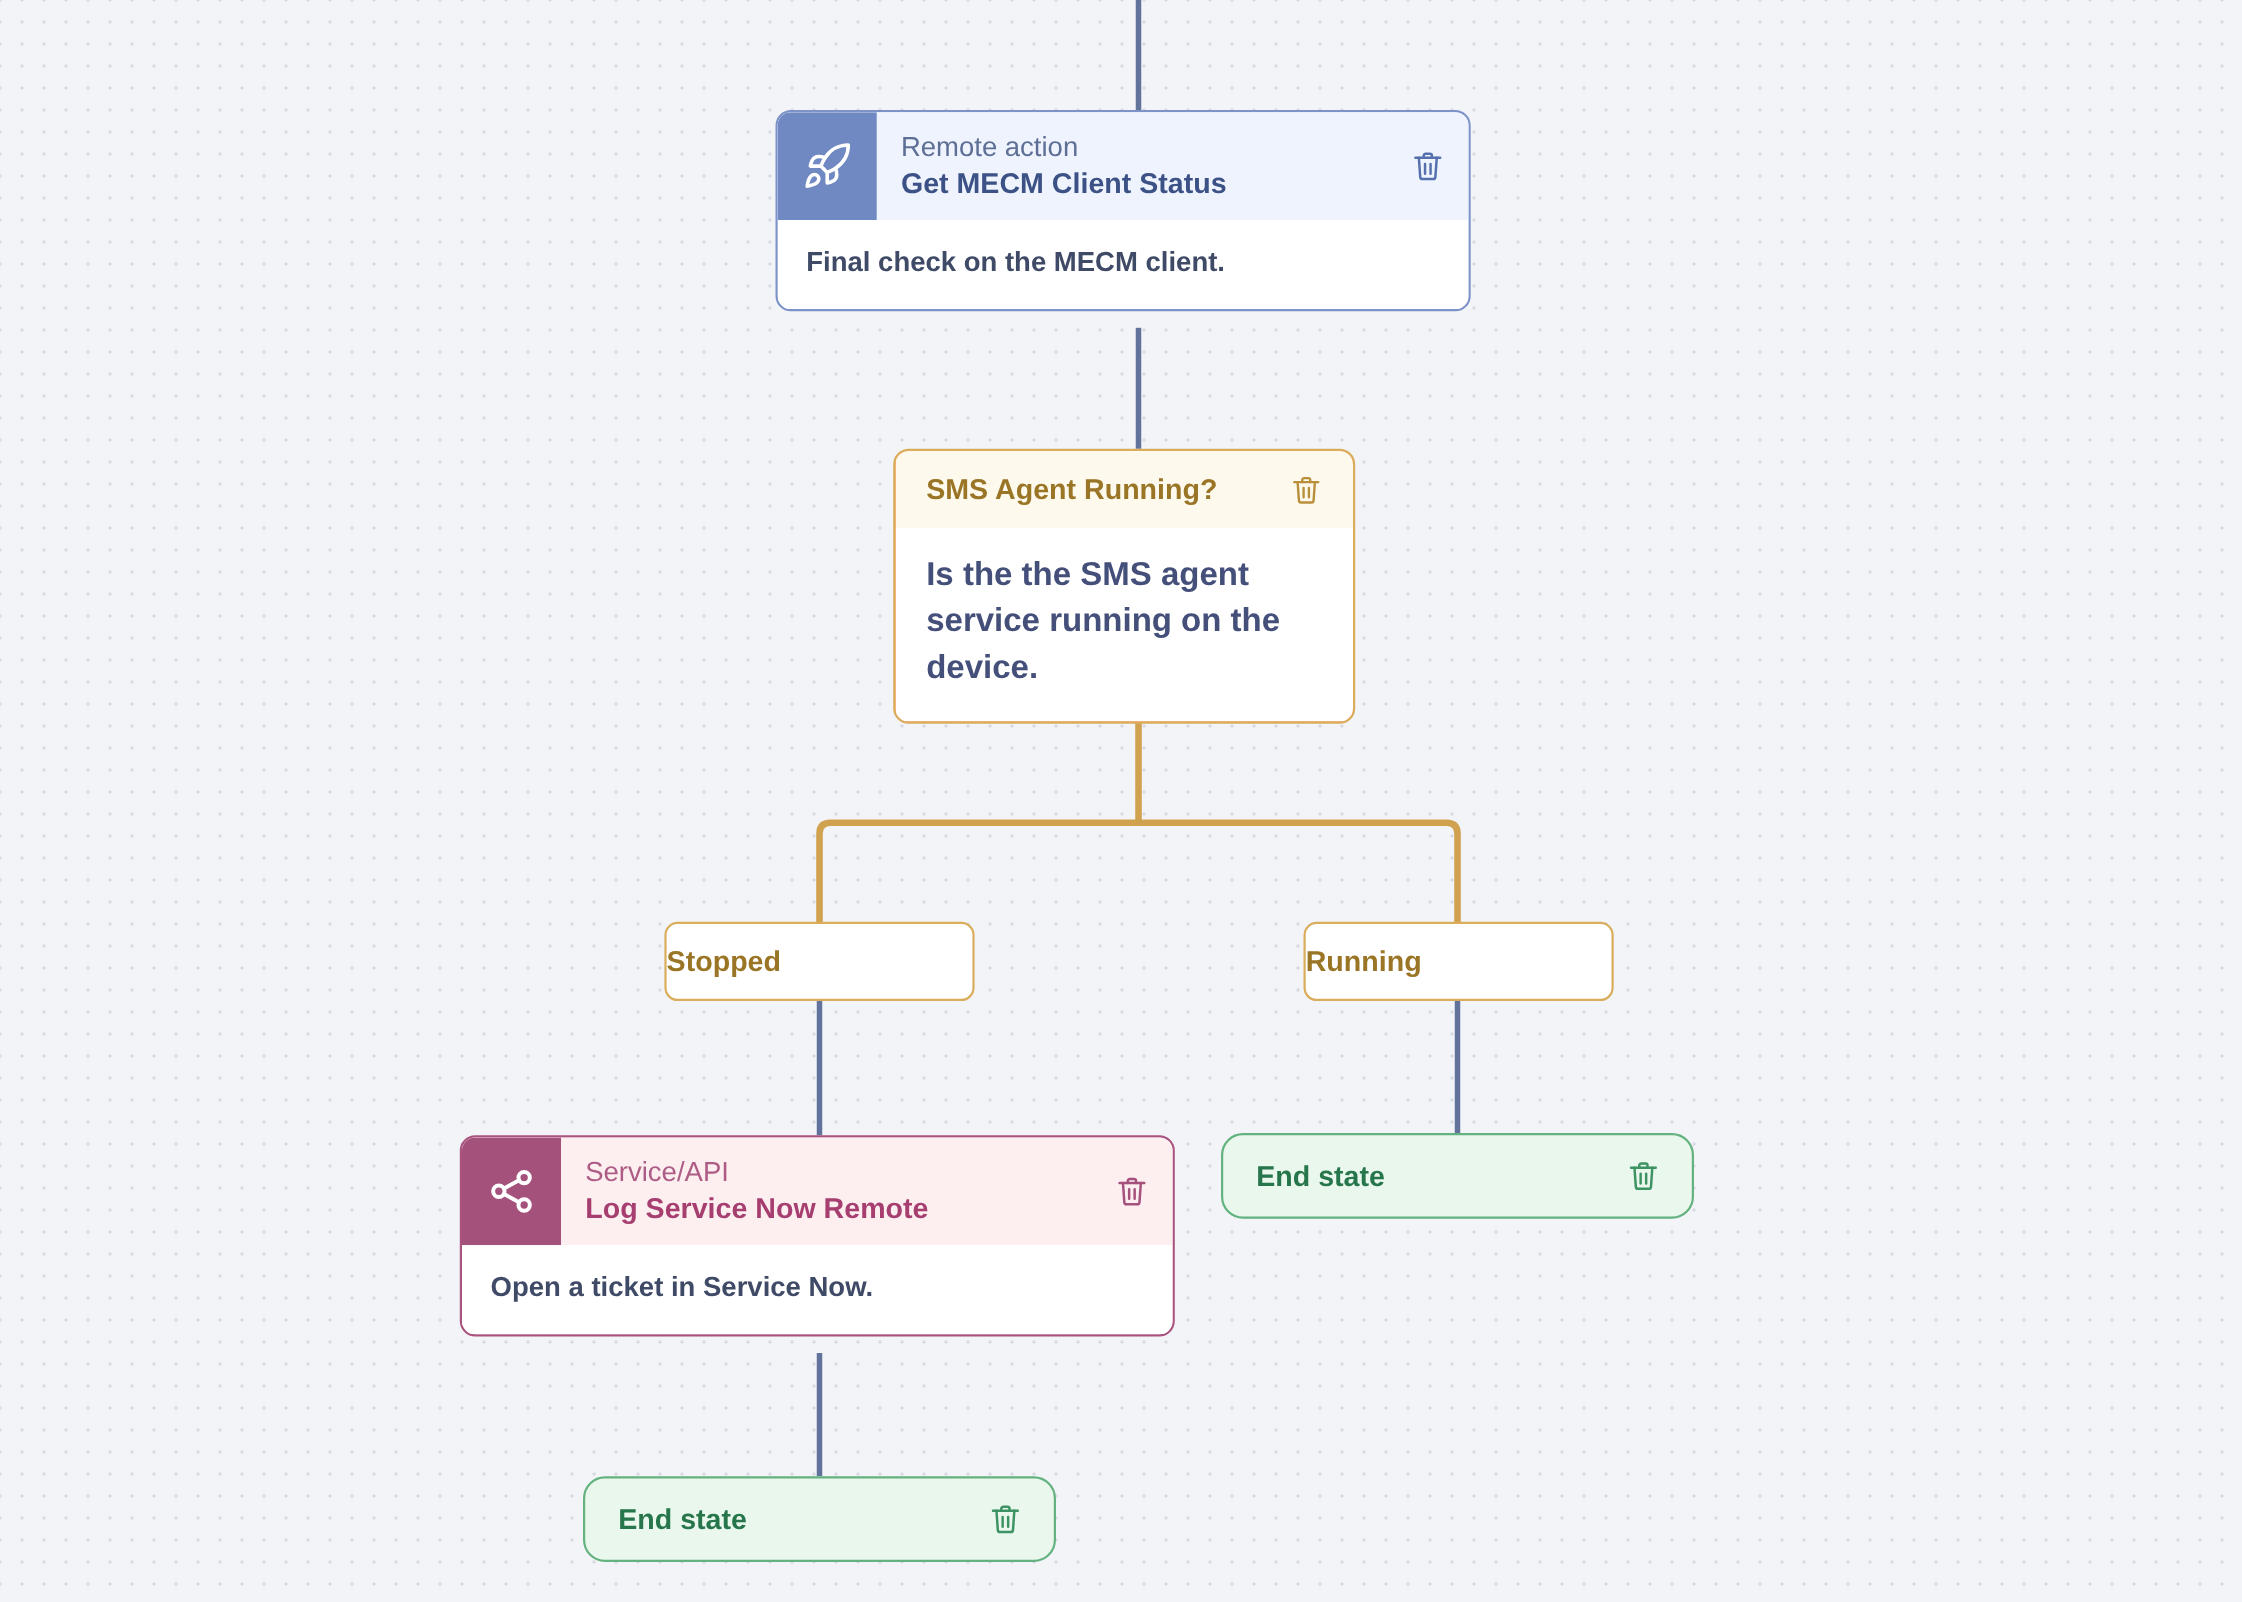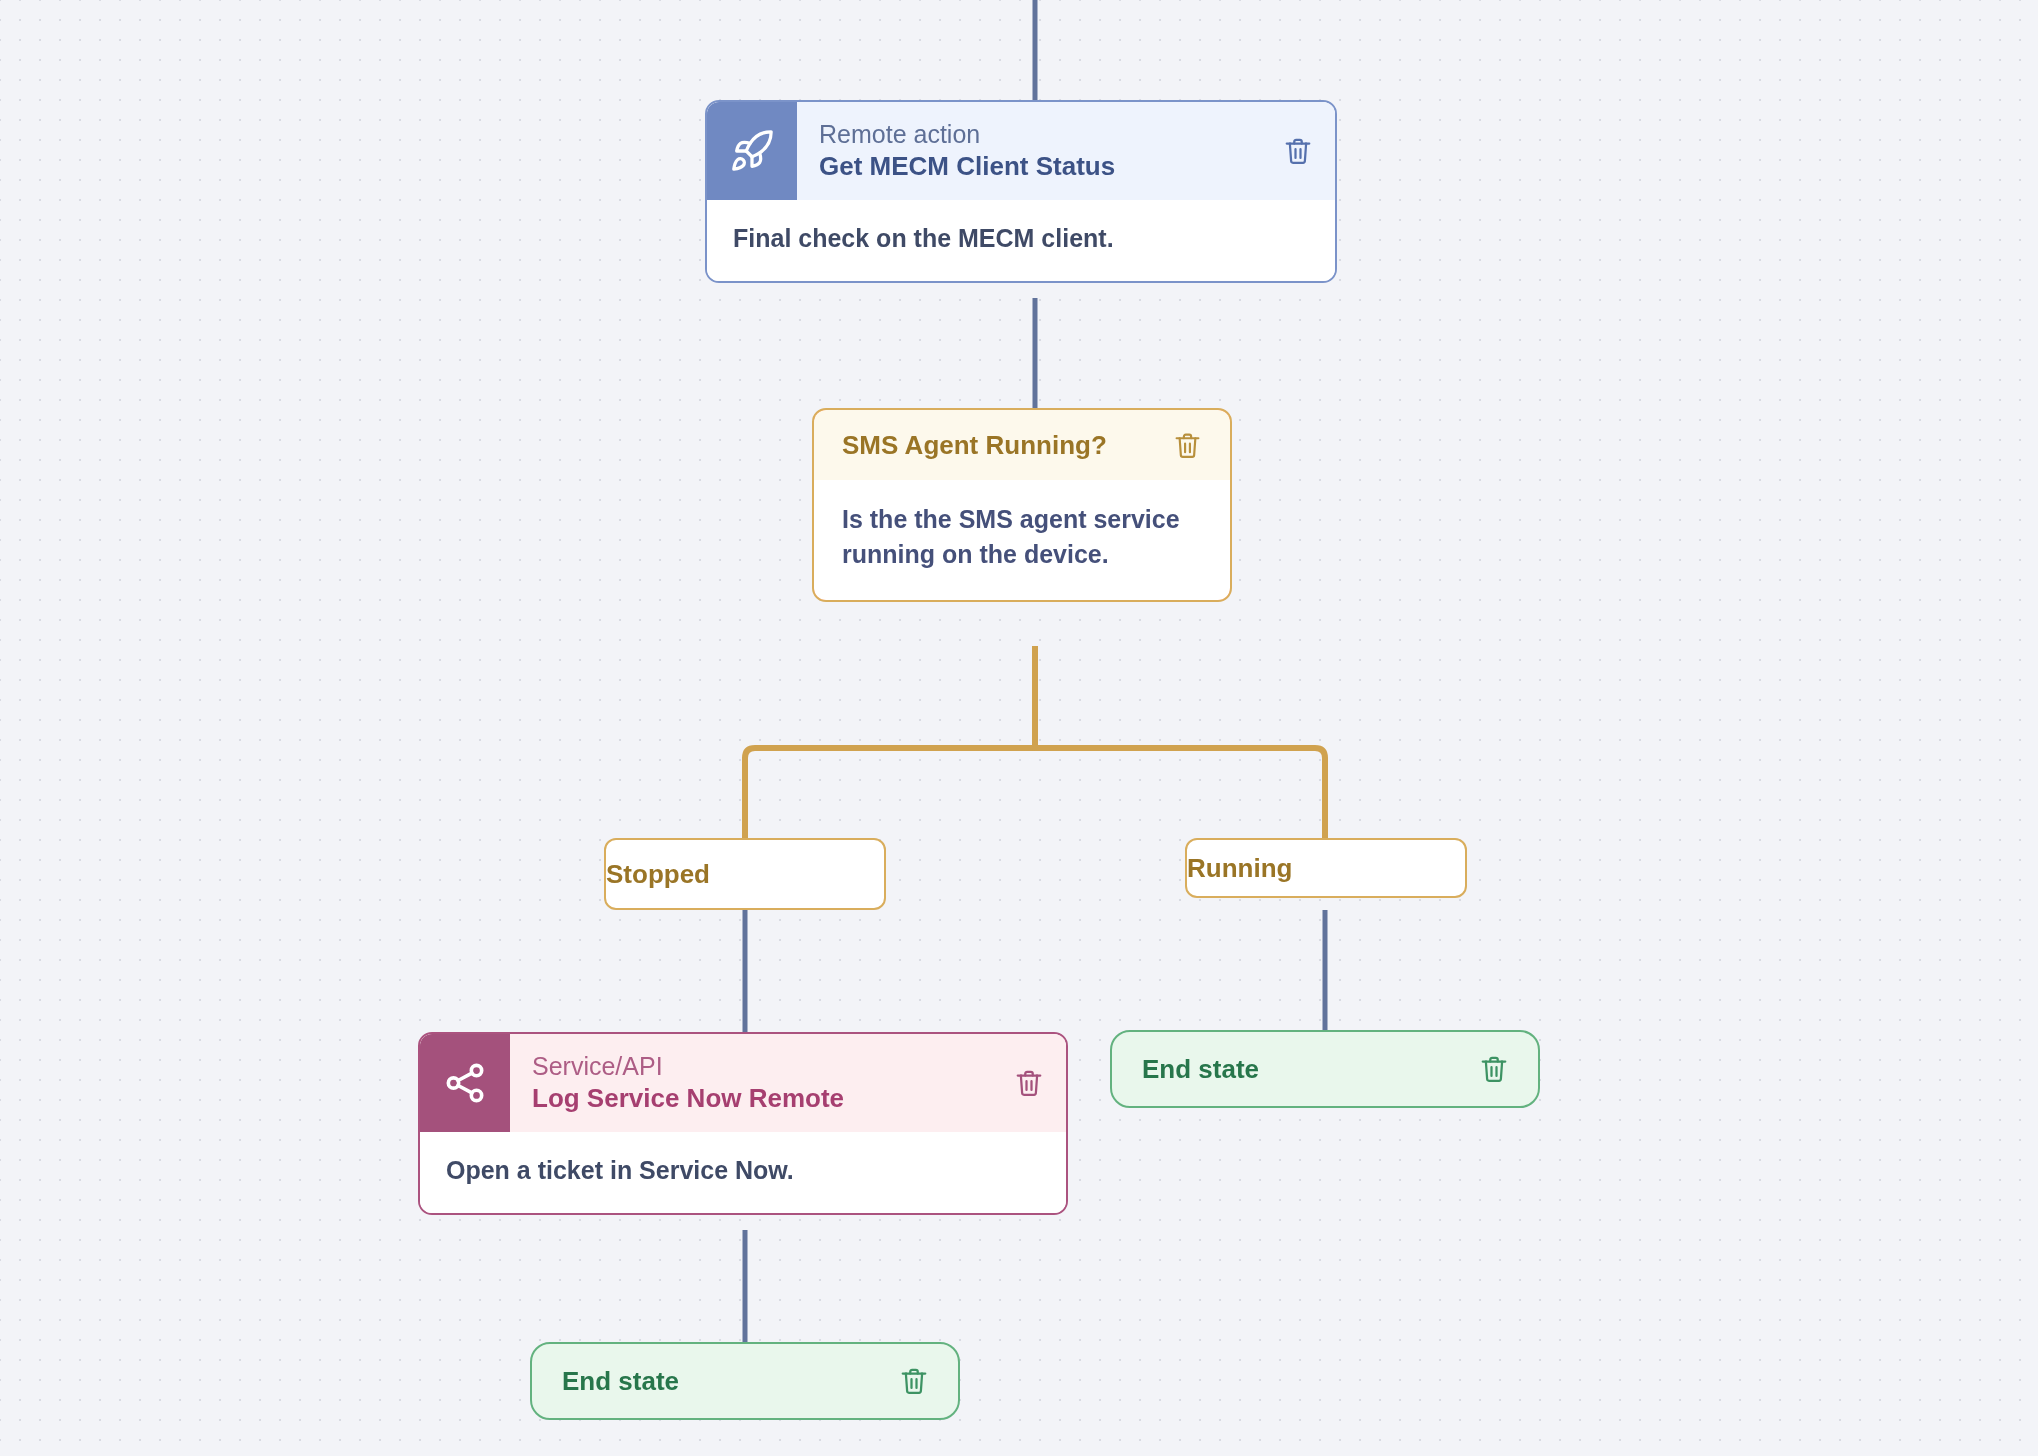--- a/index.html
+++ b/index.html
@@ -142,21 +142,21 @@
     flex: 0 0 auto;
     display: flex;
     align-items: center;
     justify-content: center;
     width: 42px;
     cursor: pointer;
   }
   .decision-body {
     background: #ffffff;
     padding: 22px 28px 28px 28px;
-    font-size: 25px;
+    font-size: 30px;
     font-weight: 700;
     color: #45507a;
     line-height: 1.4;
   }
 
   
   .branch-pill {
     position: absolute;
     z-index: 3;
     border: 2px solid #d9ad5c;
@@ -260,21 +260,21 @@
         </svg>
       </div>
     </div>
     <div class="decision-body">Is the the SMS agent service running on the device.</div>
   </div>
 
   <div class="branch-pill" style="left:604px; top:838px; width:282px; height:72px;">
     <span>Stopped</span>
   </div>
 
-  <div class="branch-pill" style="left:1185px; top:838px; width:282px; height:60px;">
+  <div class="branch-pill" style="left:1185px; top:838px; width:282px; height:72px;">
     <span>Running</span>
   </div>
 
   <div class="node action-card t-service" style="left:418px; top:1032px; width:650px;">
     <div class="action-head">
       <div class="action-iconpane">
         <svg class="ico" width="46" height="46" viewBox="0 0 24 24" fill="none" stroke="#ffffff" stroke-width="1.9" stroke-linecap="round" stroke-linejoin="round">
           <circle cx="18" cy="5.5" r="2.7"></circle>
           <circle cx="6" cy="12" r="2.7"></circle>
           <circle cx="18" cy="18.5" r="2.7"></circle>

